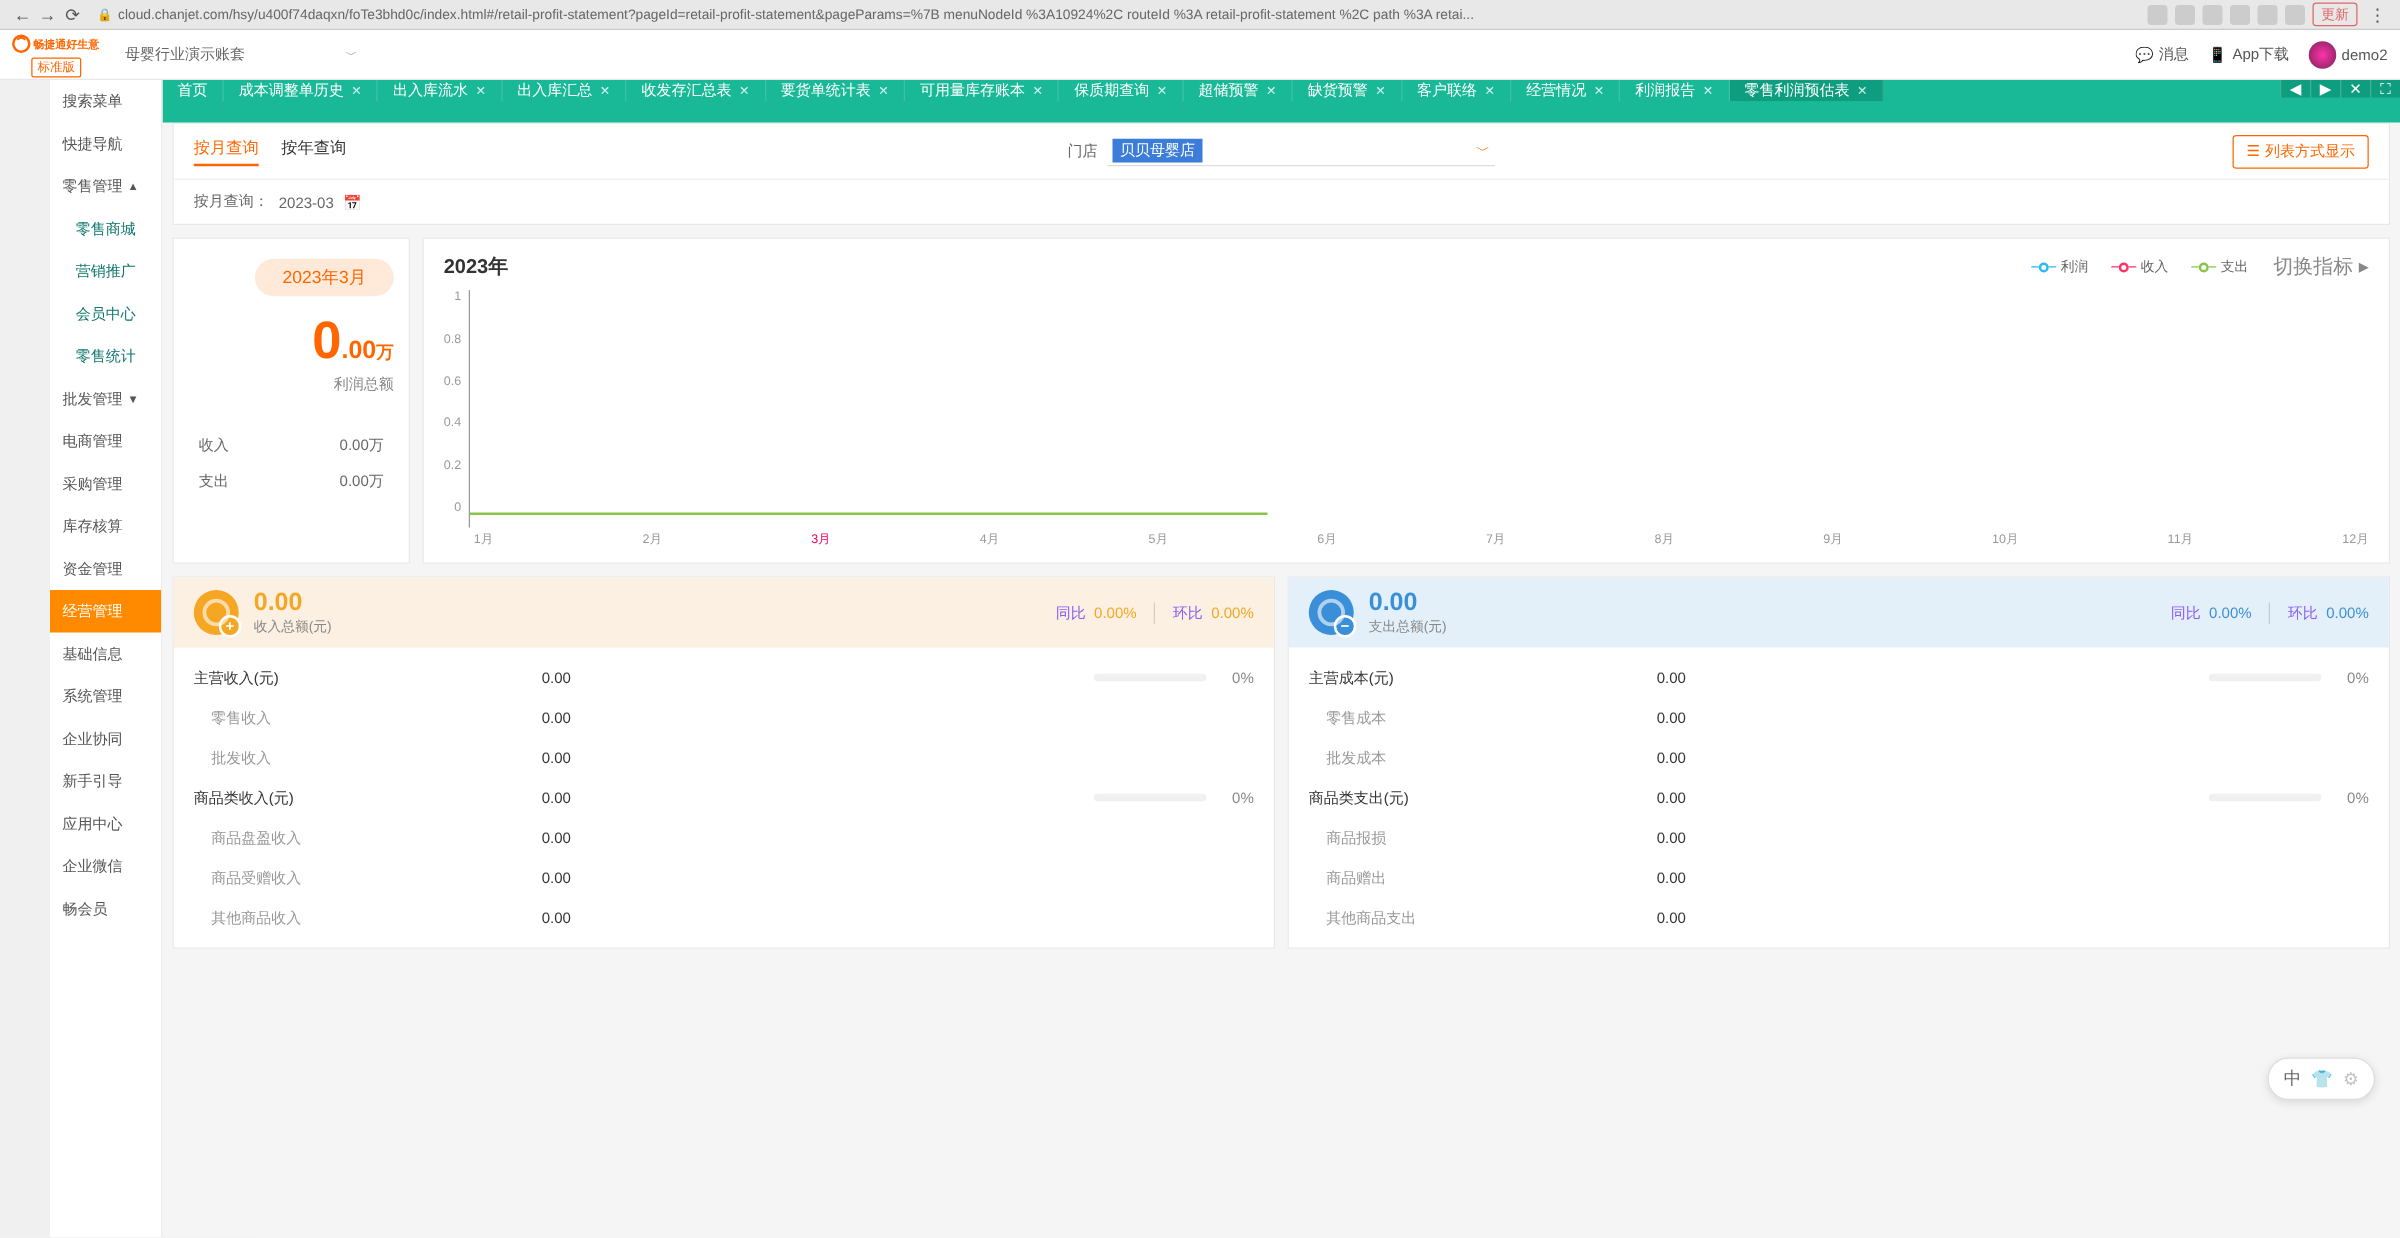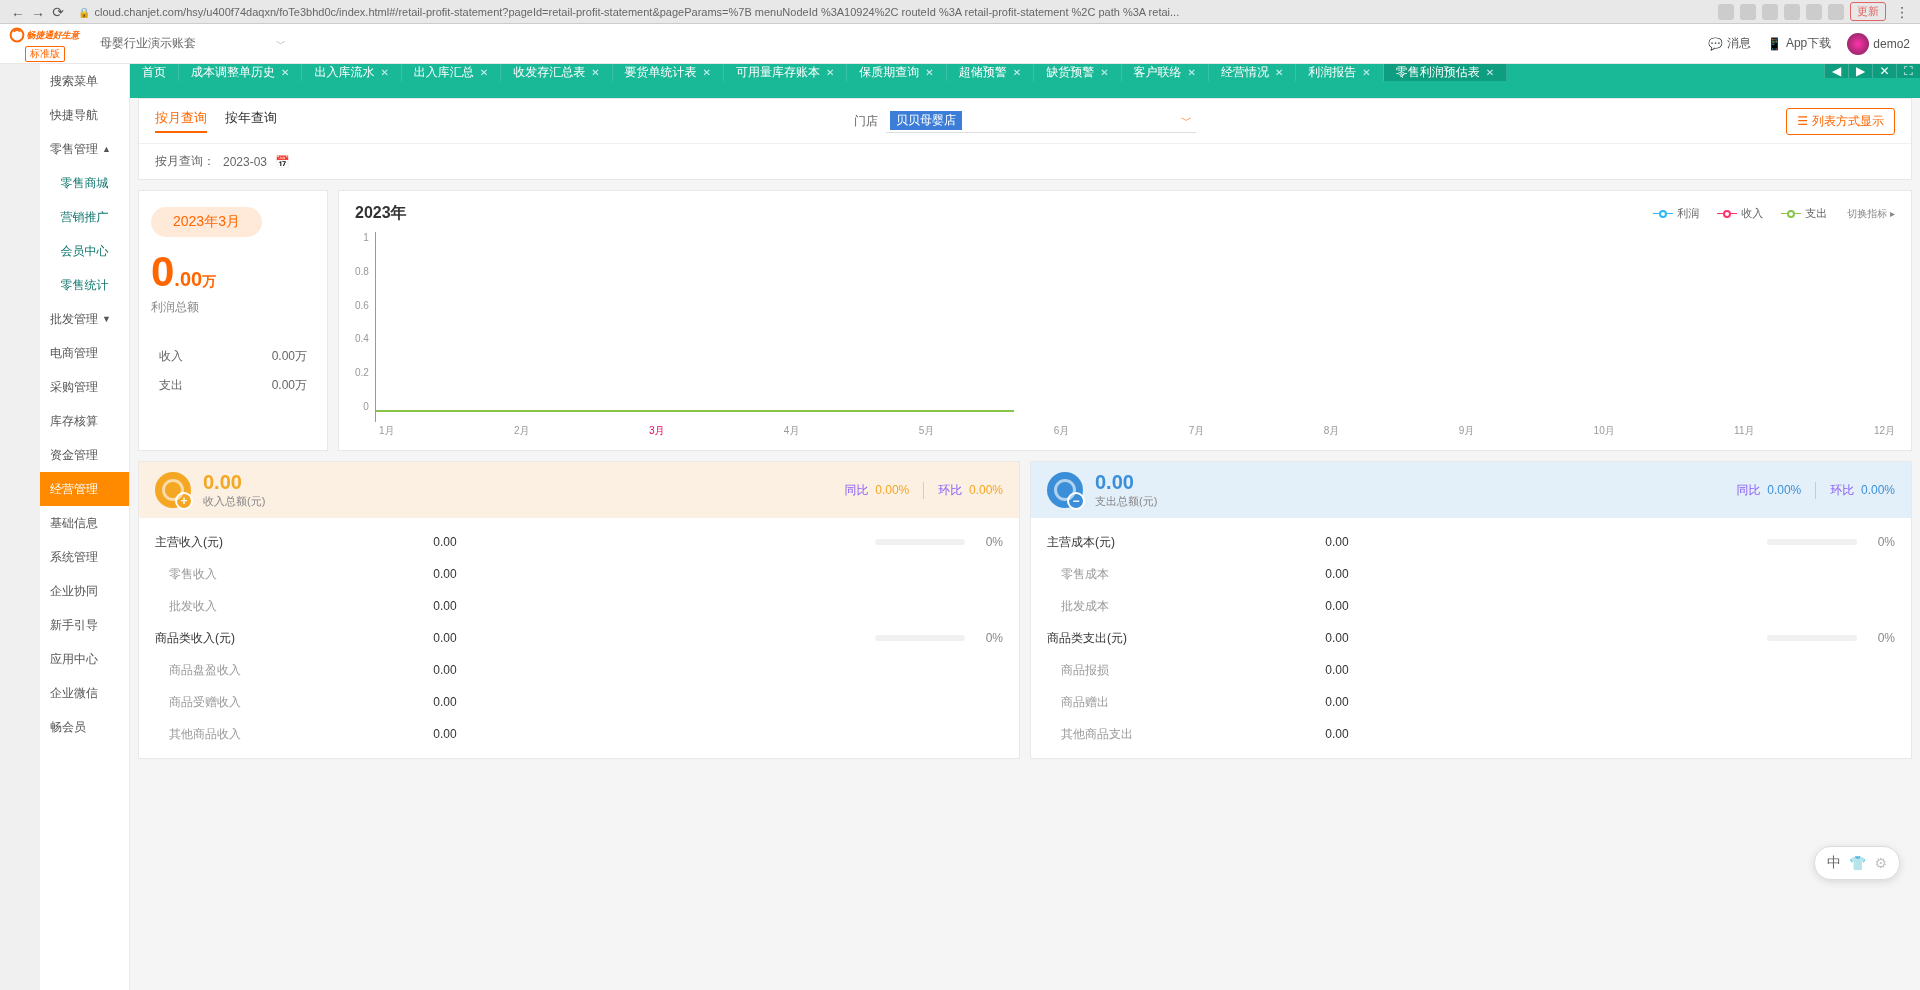--- a/index.html
+++ b/index.html
@@ -10,21 +10,21 @@
 .browser-chrome .nav-btn { width: 20px; height: 20px; display: inline-flex; align-items: center; justify-content: center; font-size: 14px; color: #555; cursor: pointer; }
 .browser-chrome .url { flex: 1; padding: 0 10px; white-space: nowrap; overflow: hidden; text-overflow: ellipsis; color: #666; }
 .browser-chrome .url-lock::before { content: "🔒"; margin-right: 4px; font-size: 10px; }
 .browser-chrome .right-icons { display: flex; gap: 6px; align-items: center; }
 .browser-chrome .ext-icon { width: 16px; height: 16px; border-radius: 3px; background: #ccc; }
 .browser-chrome .update-btn { border: 1px solid #e06666; color: #e06666; padding: 1px 6px; border-radius: 3px; font-size: 11px; }
 
 
 .app-header { height: 40px; background: #fff; display: flex; align-items: center; padding: 0 10px 0 0; border-bottom: 1px solid #e8e8e8; }
 .logo-box { width: 90px; display: flex; flex-direction: column; align-items: center; }
-.logo-box .logo-img { width: 72px; height: 20px; display: flex; align-items: center; justify-content: center; font-style: italic; }
+.logo-box .logo-img { width: 72px; height: 20px; display: flex; align-items: center; justify-content: center; }
 .logo-box .logo-svg { height: 20px; }
 .logo-box .logo-sub { font-size: 10px; color: #f60; border: 1px solid #f60; padding: 0 4px; border-radius: 2px; margin-top: 1px; }
 .acct-select { margin-left: 10px; font-size: 12px; color: #666; display: flex; align-items: center; gap: 80px; cursor: pointer; }
 .acct-select .chev { font-size: 10px; color: #aaa; }
 .header-right { margin-left: auto; display: flex; align-items: center; gap: 16px; font-size: 12px; color: #555; }
 .header-right .item { display: flex; align-items: center; gap: 4px; cursor: pointer; }
 .header-right .avatar { width: 22px; height: 22px; border-radius: 50%; background: radial-gradient(circle,#f3a,#725); }
 
 
 .main-wrap { display: flex; height: calc(100vh - 64px); margin-left: 40px; }
@@ -61,37 +61,37 @@
 .store-select .chev { color: #f60; font-size: 11px; }
 .list-mode-btn { margin-left: auto; border: 1px solid #f60; color: #f60; padding: 4px 10px; border-radius: 3px; font-size: 12px; cursor: pointer; display: flex; align-items: center; gap: 4px; }
 .filter-row2 { height: 36px; display: flex; align-items: center; padding: 0 16px; font-size: 12px; color: #666; gap: 8px; border-top: 1px solid #f0f0f0; }
 .filter-row2 .cal-icon { color: #f60; }
 
 
 .dash-row { display: flex; gap: 10px; margin: 10px 8px 0; }
 .card { background: #fff; border: 1px solid #e8e8e8; }
 
 
-.summary-card { width: 190px; padding: 16px 12px; text-align: left; }
+.summary-card { width: 190px; padding: 16px 12px; text-align: right; }
 .month-badge { display: inline-block; background: #ffe9d8; color: #f60; padding: 6px 22px; border-radius: 16px; font-size: 14px; margin-bottom: 14px; }
 .big-num { font-size: 42px; color: #f60; font-weight: bold; line-height: 1; }
 .big-num .small { font-size: 20px; }
 .big-num .unit { font-size: 14px; }
 .profit-label { color: #888; font-size: 12px; margin-top: 6px; }
 .mini-stats { margin-top: 26px; font-size: 12px; color: #666; }
 .mini-stats .ms-row { display: flex; justify-content: space-between; padding: 6px 8px; }
 
 
 .chart-card { flex: 1; padding: 12px 16px; position: relative; }
 .chart-head { display: flex; align-items: center; margin-bottom: 8px; }
 .chart-head .year { font-size: 16px; font-weight: bold; }
 .chart-legend { margin-left: auto; display: flex; gap: 18px; font-size: 11px; color: #666; align-items: center; }
 .chart-legend .li { display: flex; align-items: center; gap: 4px; }
 .chart-legend .dot { width: 8px; height: 8px; border-radius: 50%; border: 2px solid; background: #fff; }
-.switch-metric { color: #888; font-size: 10px; cursor: pointer; }
+.switch-metric { color: #888; font-size: 16px; cursor: pointer; }
 .chart-area { height: 190px; display: flex; }
 .y-axis { display: flex; flex-direction: column; justify-content: space-between; font-size: 10px; color: #999; padding-right: 6px; text-align: right; height: 180px; }
 .plot { flex: 1; position: relative; border-left: 1px solid #999; }
 .plot .baseline { position: absolute; bottom: 10px; left: 0; right: 0; height: 1px; }
 .plot .green-line { position: absolute; bottom: 10px; left: 0; width: 42%; height: 2px; background: #8bc34a; }
 .x-axis { display: flex; justify-content: space-between; font-size: 10px; color: #999; padding-left: 24px; margin-top: 2px; }
 .x-axis .xl.hl { color: #e06; }
 
 
 .panel-row { display: flex; gap: 10px; margin: 10px 8px 0; }

